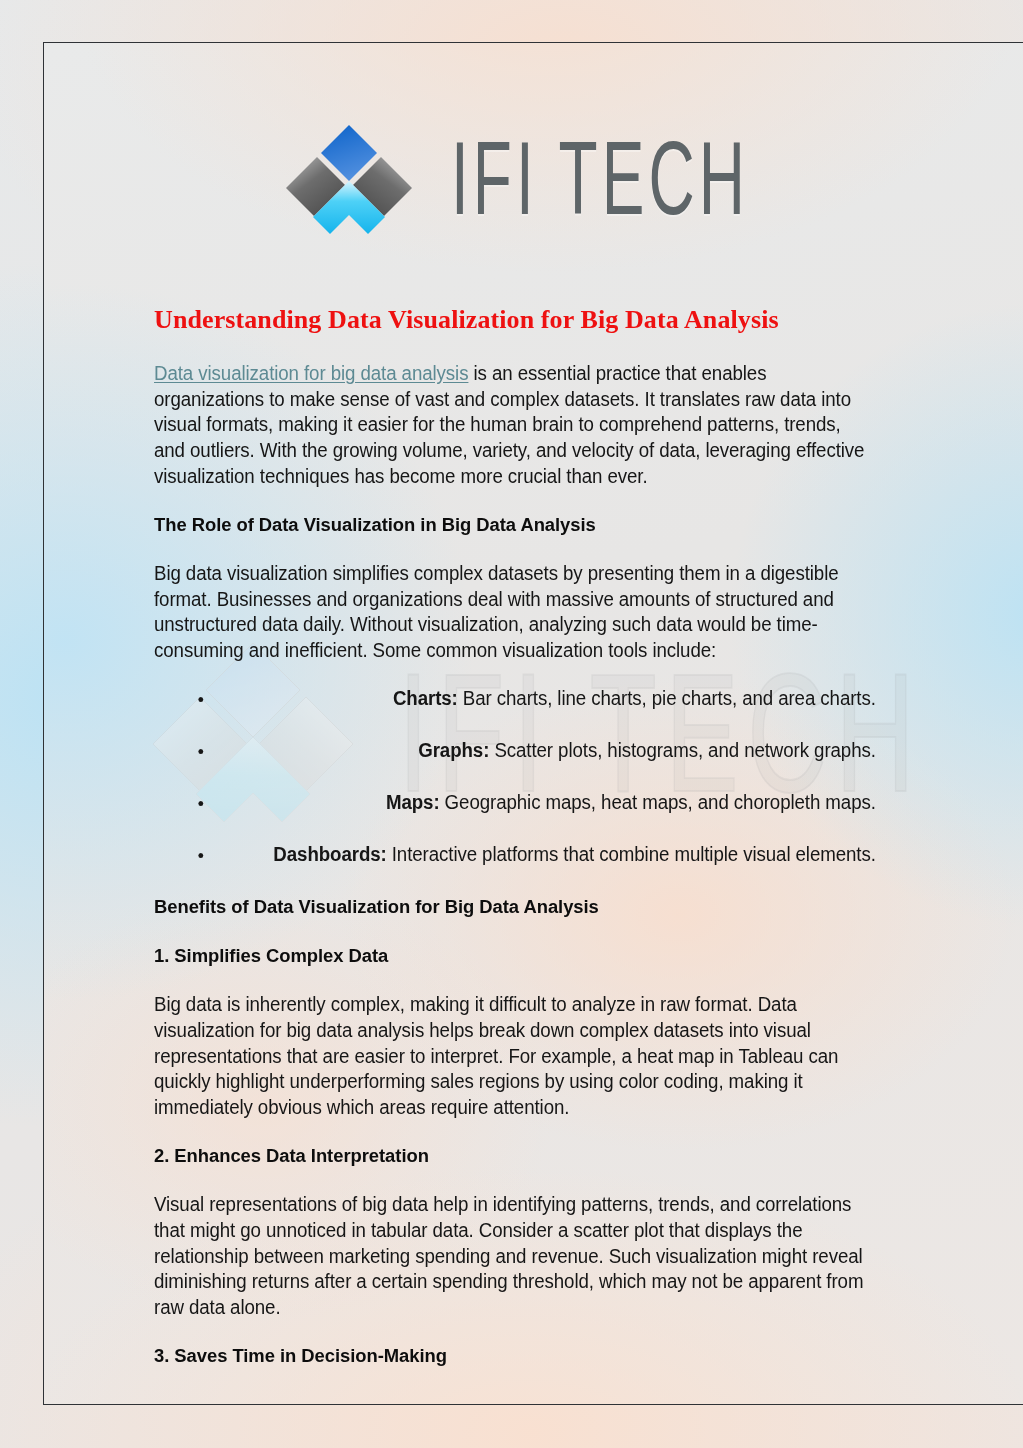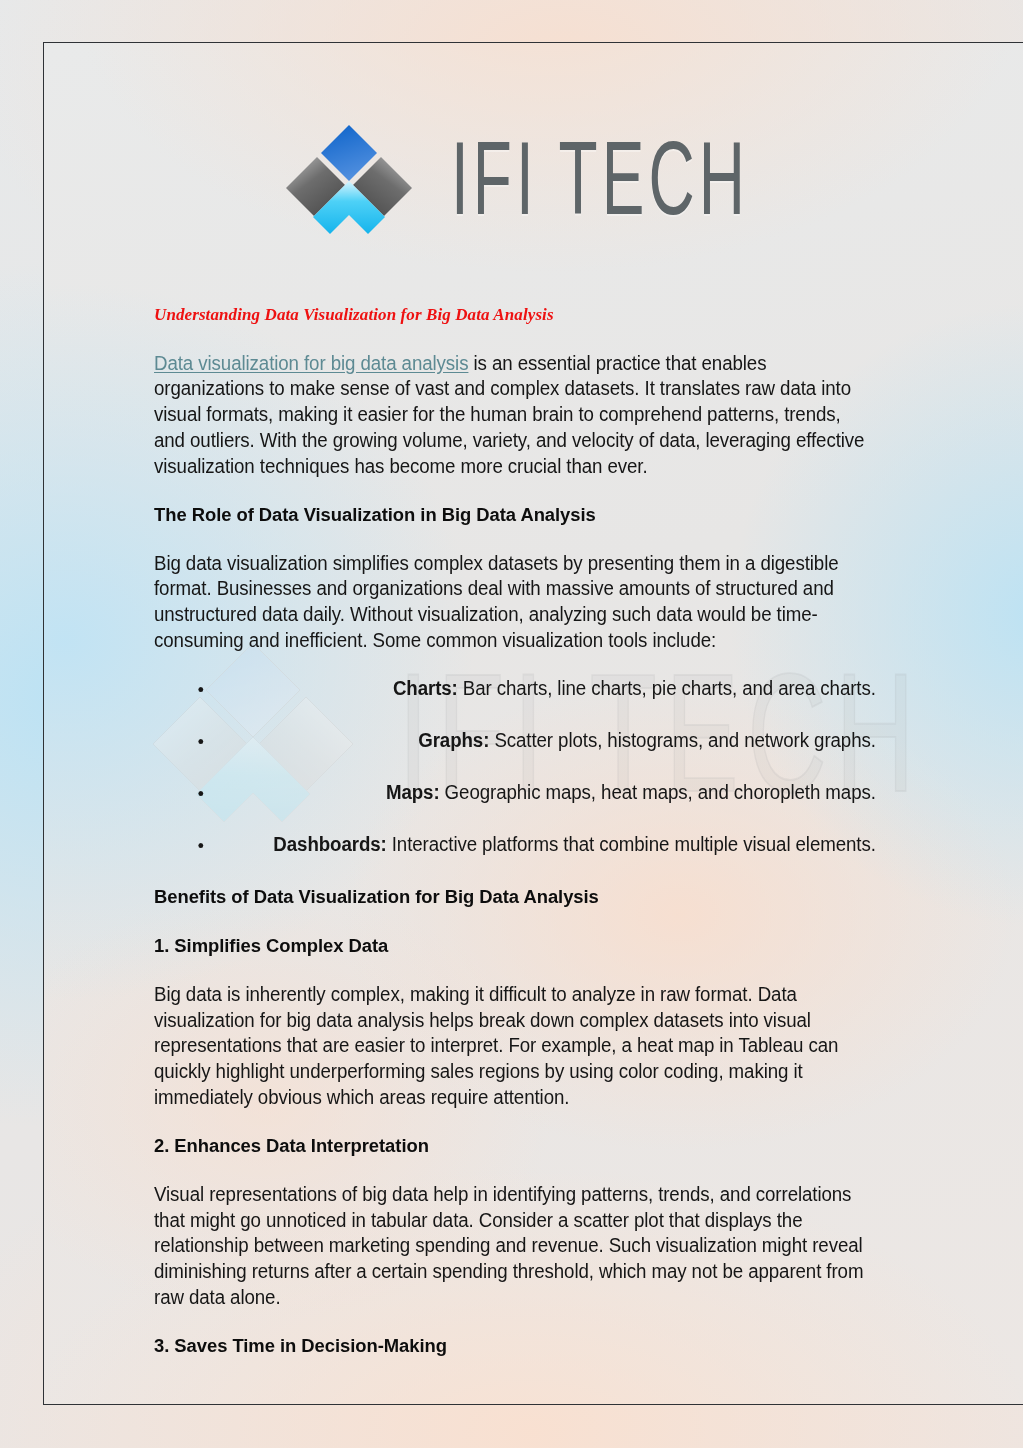--- a/index.html
+++ b/index.html
@@ -111,25 +111,24 @@
     position: absolute;
     left: 110px;
     top: 262px;
     width: 748px;
     z-index: 3;
   }
   h1.doc-title {
     margin: 0 0 26px 0;
     font-family: "Liberation Serif", serif;
     font-weight: bold;
-    font-size: 17px;
+    font-size: 26px;
     line-height: 1.15;
     color: #ee1111;
     letter-spacing: 0.1px;
-    font-style: italic;
   }
   p.body {
     margin: 0 0 22px 0;
     font-size: 19.4px;
     line-height: 25.8px;
     color: #161616;
     font-stretch: condensed;
     transform: scaleX(0.965);
     transform-origin: left top;
     letter-spacing: -0.1px;

